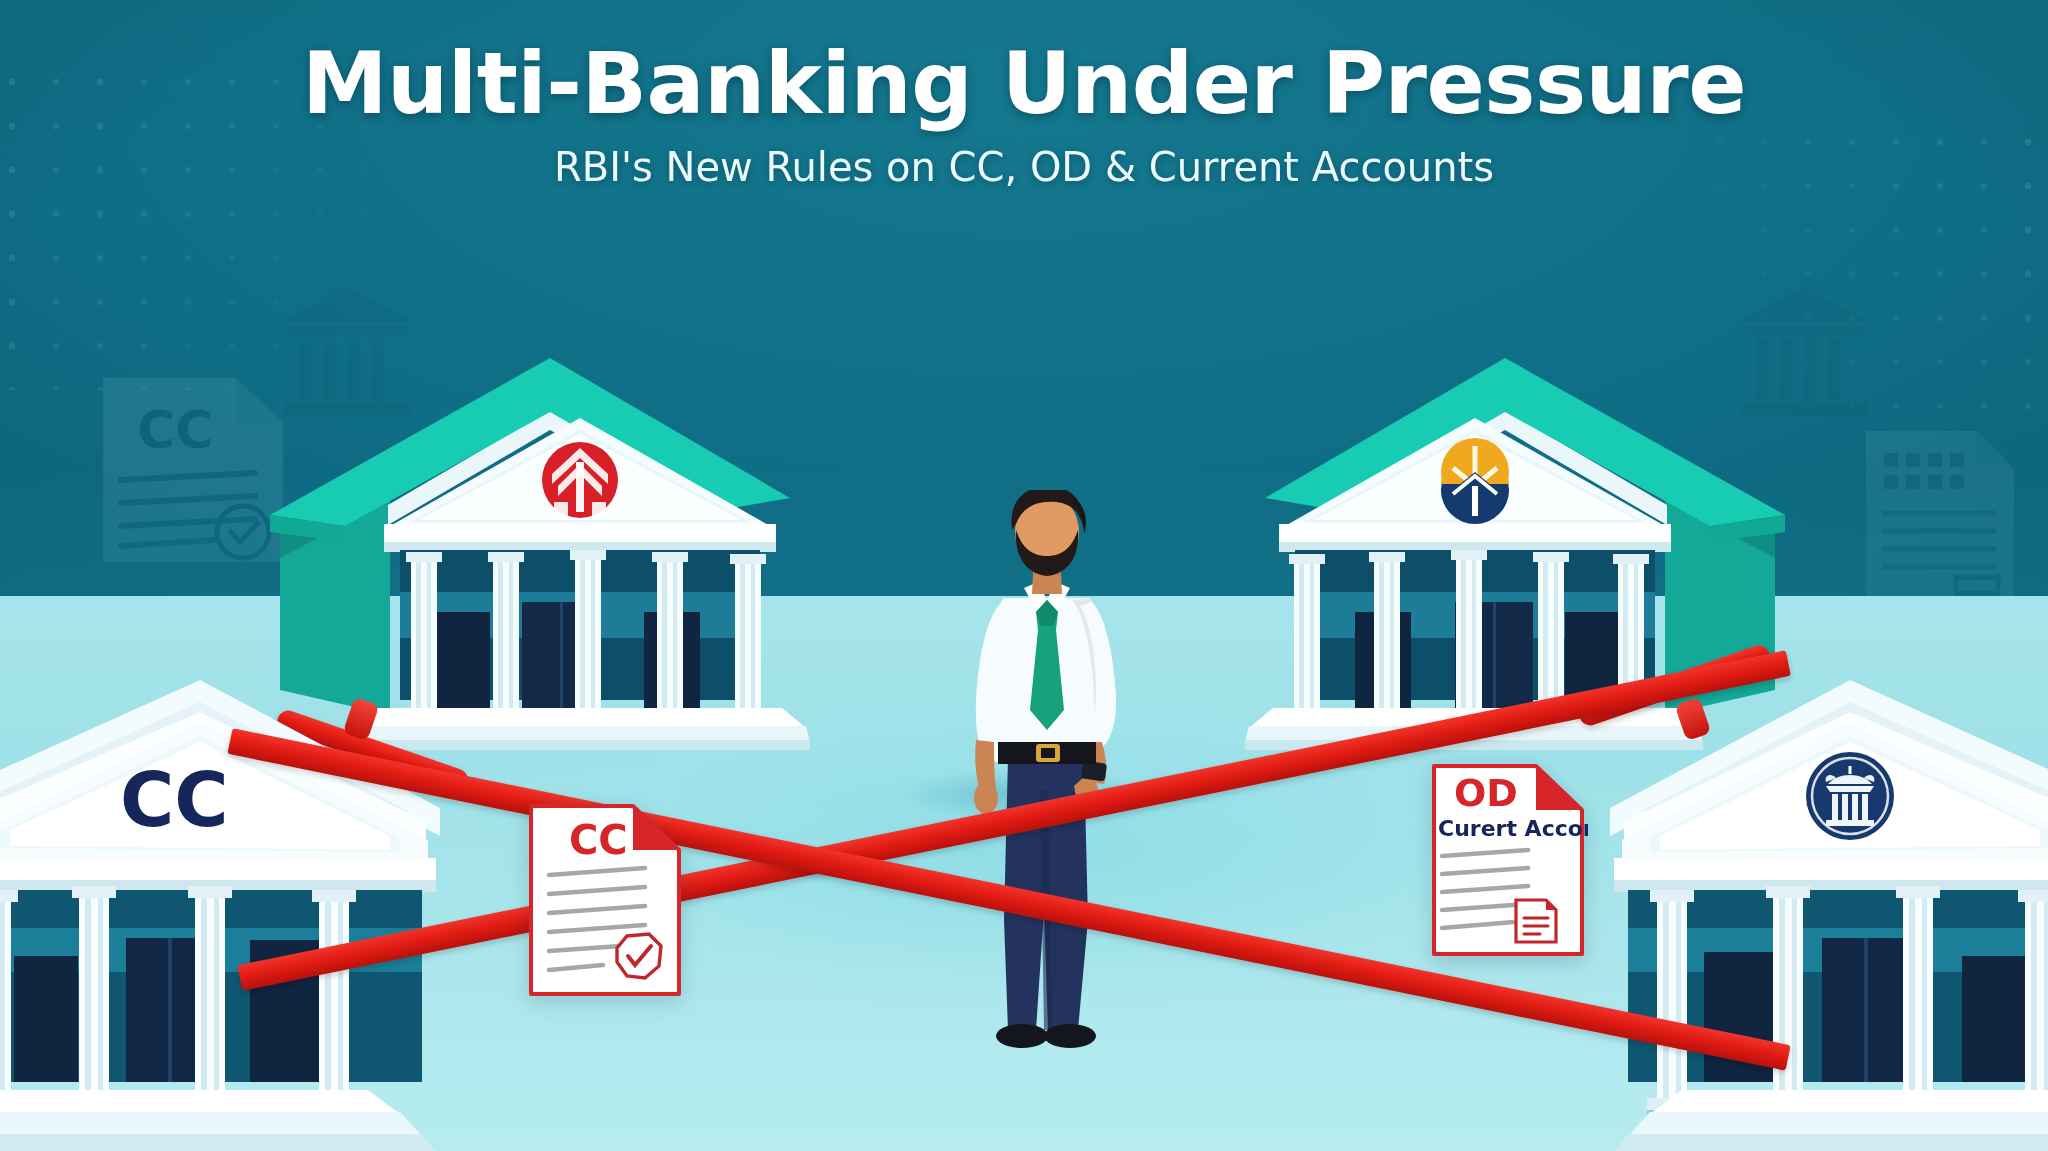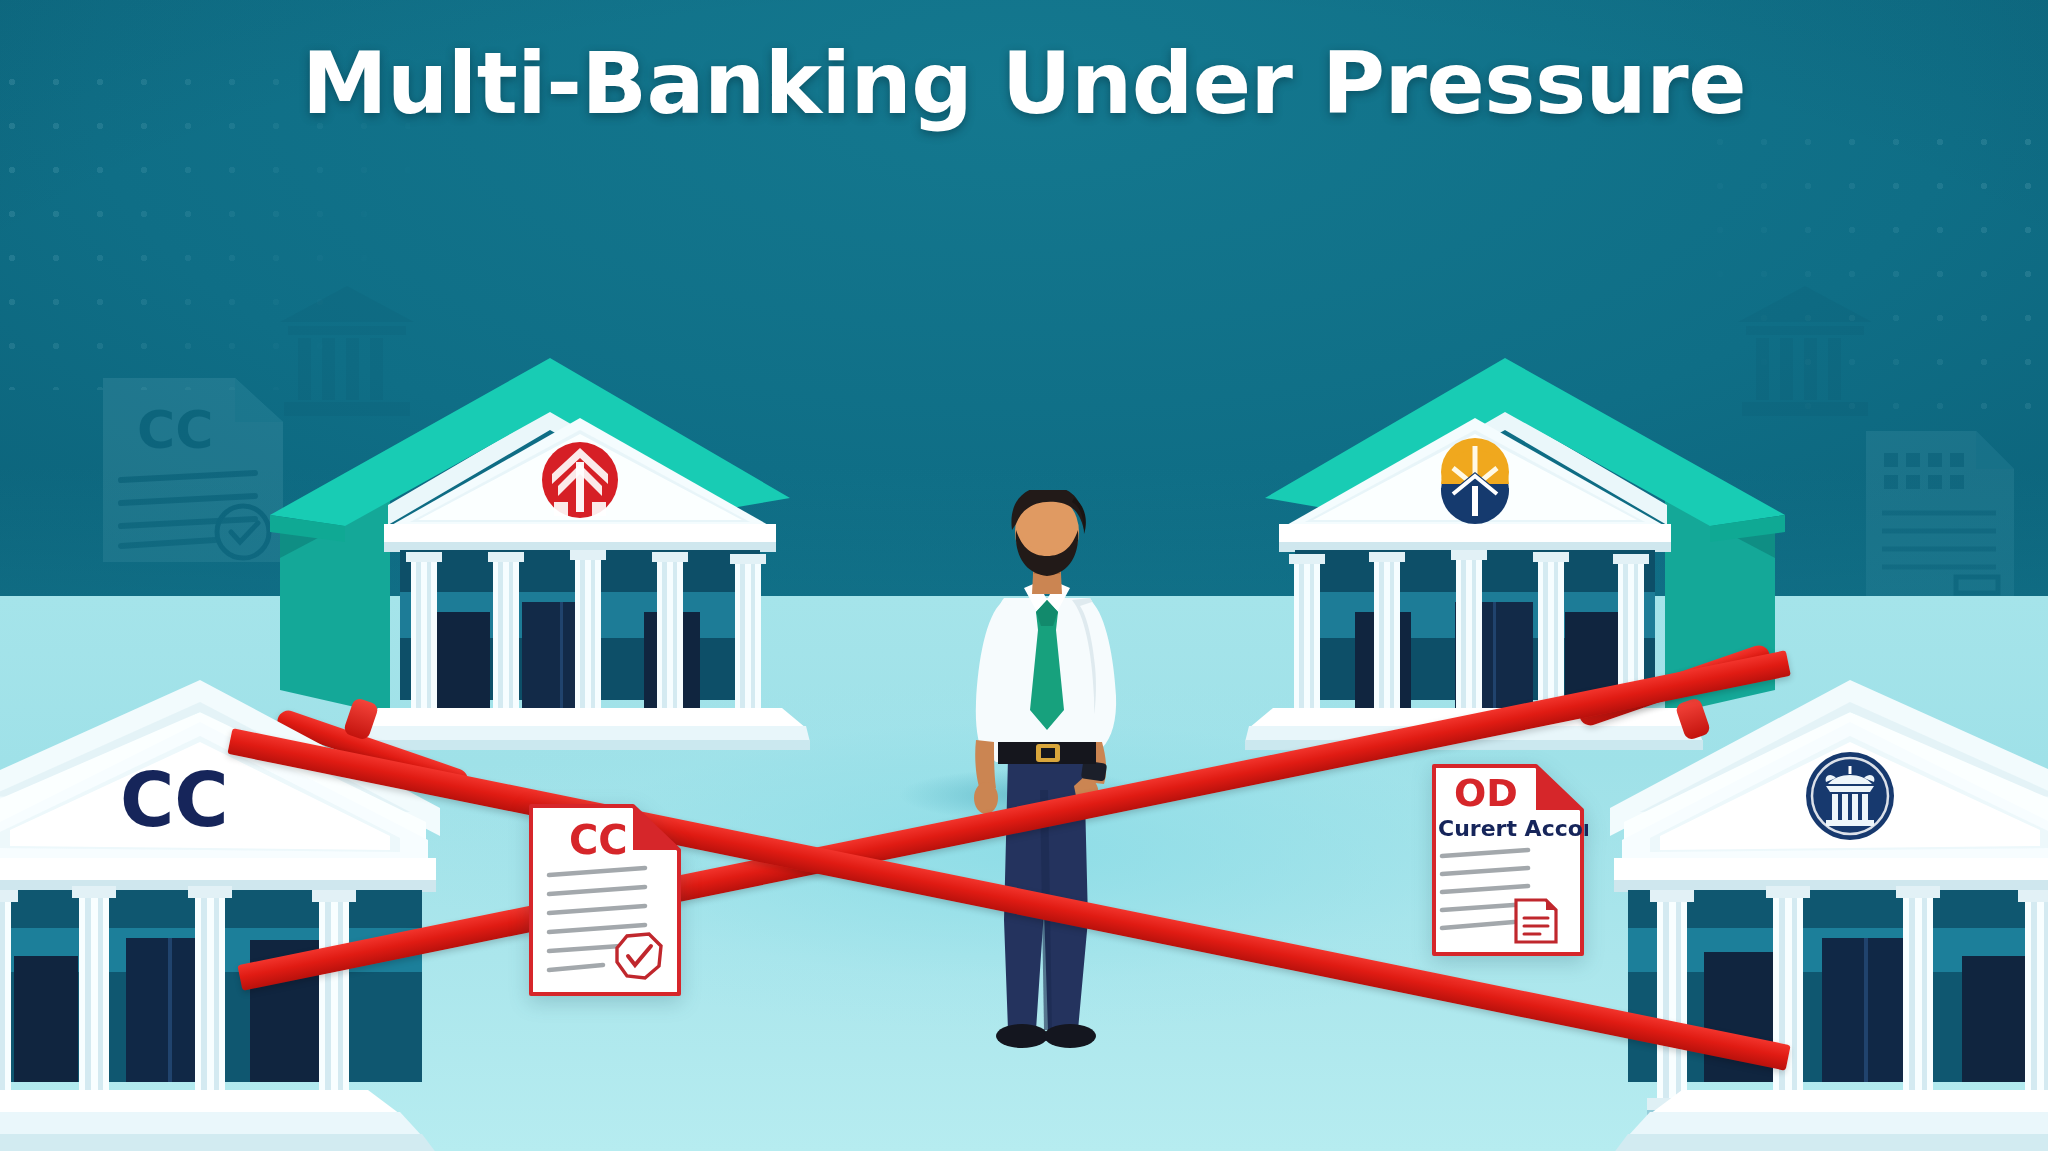--- a/index.html
+++ b/index.html
@@ -590,15 +590,16 @@
           <line x1="-12" y1="-4" x2="12" y2="-4"></line>
           <line x1="-12" y1="4" x2="12" y2="4"></line>
           <line x1="-12" y1="12" x2="4" y2="12"></line>
         </g>
       </g>
     </svg>
   </div>
 
   <div class="titlewrap">
     <h1 class="title">Multi-Banking Under Pressure</h1>
+    <p class="subtitle">RBI's New Rules on CC, OD &amp; Current Accounts</p>
   </div>
 
 </div>
 
 </body></html>

